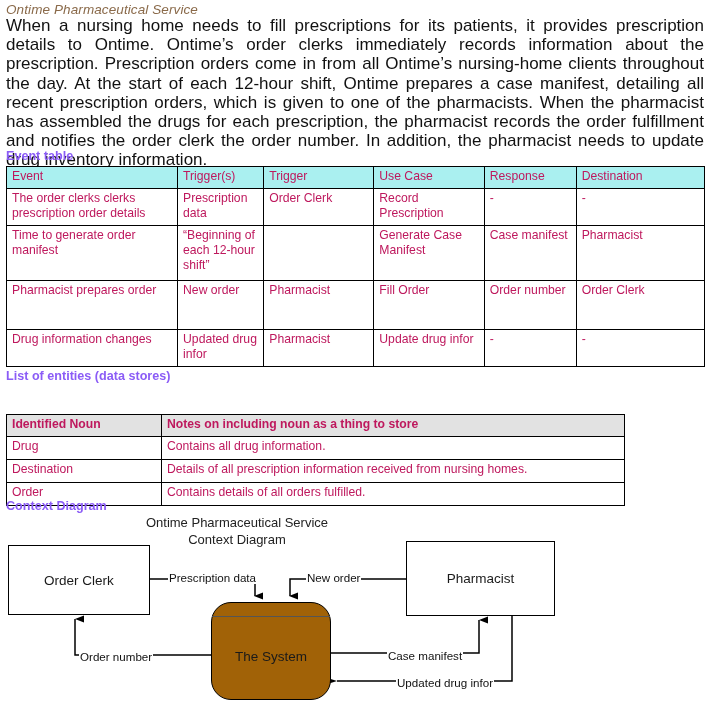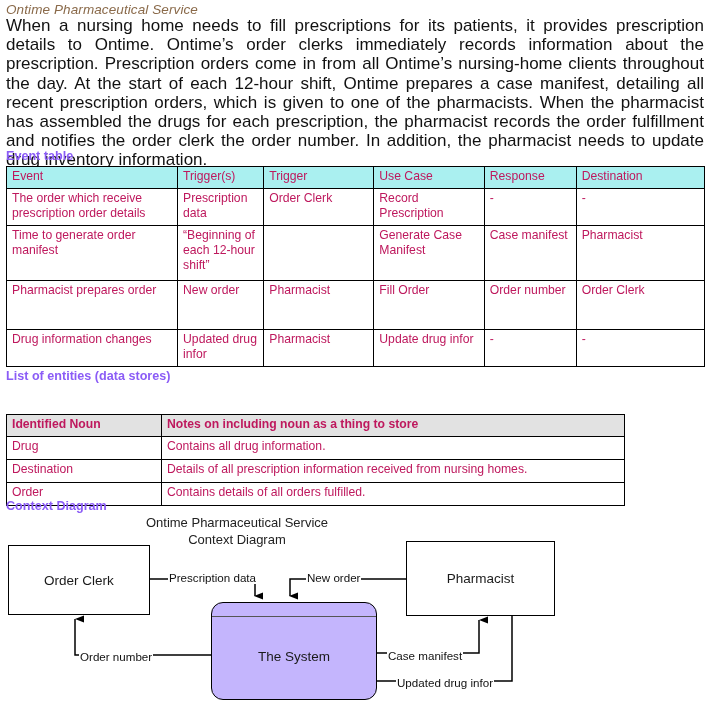--- a/index.html
+++ b/index.html
@@ -143,23 +143,22 @@
   }
   #box-pharmacist {
     left: 406px; top: 36px;
     width: 147px; height: 73px;
   }
   #box-system {
     position: absolute;
     left: 211px; top: 97px;
     width: 118px; height: 96px;
     border: 1.6px solid #000;
-    border-radius: 12px;
-    background: #c4b5fd;
-    padding-left: 46px;
+    border-radius: 20px;
+    background: #a16207;
   }
   #box-system .sys-divider {
     position: absolute;
     left: 0; right: 0;
     top: 13px;
     height: 1.4px;
     background: #555;
   }
   #box-system .sys-label {
     position: absolute;
@@ -207,21 +206,21 @@
         <td class="c-event">Event</td>
         <td class="c-trig">Trigger(s)</td>
         <td class="c-src">Trigger</td>
         <td class="c-uc">Use Case</td>
         <td class="c-resp">Response</td>
         <td class="c-dest">Destination</td>
       </tr>
     </thead>
     <tbody>
       <tr class="row-h1">
-        <td>The order which receive prescription order details</td>
+        <td>The order clerks clerks prescription order details</td>
         <td>Prescription data</td>
         <td>Order Clerk</td>
         <td>Record Prescription</td>
         <td>-</td>
         <td>-</td>
       </tr>
       <tr class="row-h2">
         <td>Time to generate order manifest</td>
         <td>“Beginning of each 12-hour shift”</td>
         <td></td>

